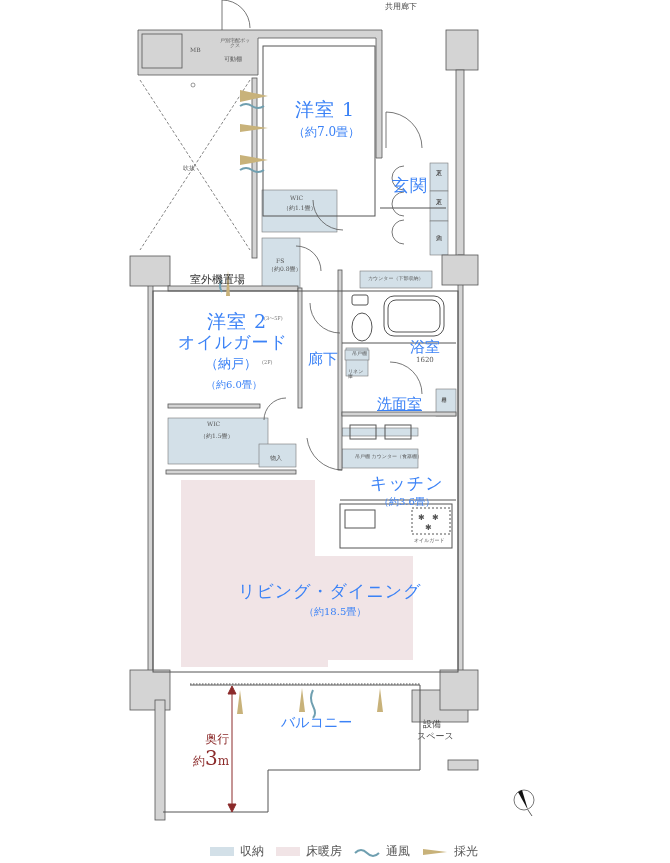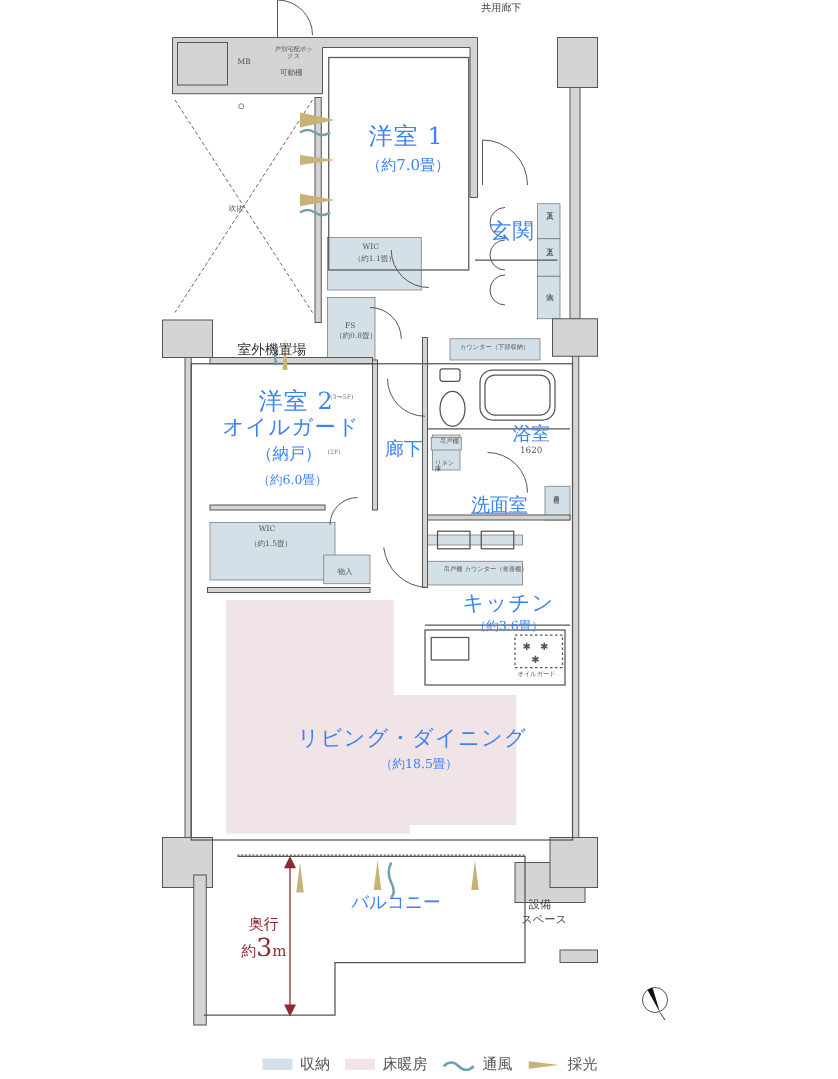--- a/index.html
+++ b/index.html
@@ -8,21 +8,21 @@
     #plan { position:absolute; left:0; top:0; width:670px; height:863px; }
     .lbl { position:absolute; white-space:nowrap; color:#3b82f6; line-height:1; }
     .room-xl { font-size:19px; letter-spacing:1px; }
     .room-l { font-size:17px; letter-spacing:1px; }
     .room-m { font-size:15px; }
     .area { font-size:12px; }
     .tiny { font-size:6px; color:#555; }
     .small { font-size:8px; color:#444; }
     .sup { font-size:5px; color:#777; vertical-align:top; }
     .vert { writing-mode:vertical-rl; font-size:6px; color:#555; }
-    .depth { color:#8b2a2a; font-size:12px; text-align:center; line-height:1.15; }
+    .depth { color:#8b2a2a; font-size:12px; text-align:right; line-height:1.15; }
     .depth .big { font-size:20px; }
     .legend { position:absolute; top:843px; left:210px; display:flex; align-items:center; gap:0; font-size:12px; color:#555; }
     .legend .item { display:flex; align-items:center; margin-right:12px; }
     .legend .sw { display:inline-block; width:24px; height:9px; margin-right:6px; }
     .legend svg { margin-right:6px; }
   </style>
 </head>
 <body>
 
 <svg id="plan" viewBox="0 0 670 863" xmlns="http://www.w3.org/2000/svg">

